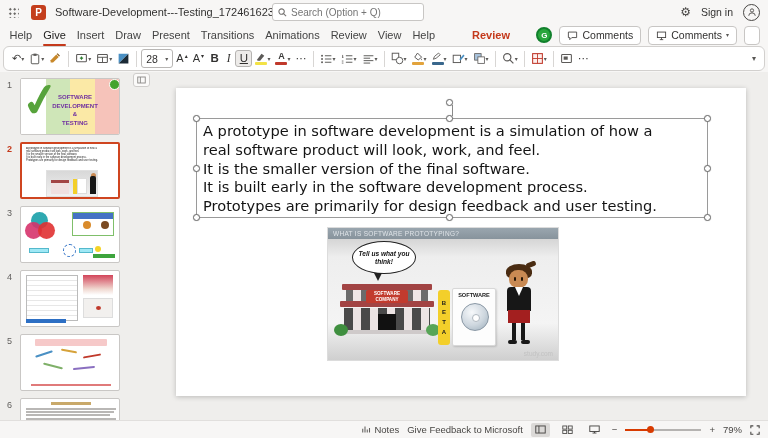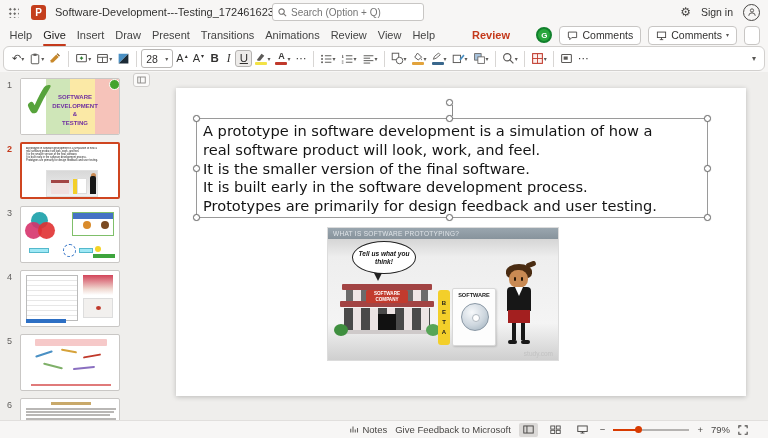--- a/index.html
+++ b/index.html
@@ -118,21 +118,21 @@
   .eye{position:absolute;top:7px;width:2.4px;height:4px;background:#241506;border-radius:1px}
   .torso{position:absolute;left:1px;top:23px;width:24px;height:24px;background:#171717;border-radius:4px 4px 0 0}
   .shirt{position:absolute;left:8px;top:0;width:0;height:0;border-left:4px solid transparent;border-right:4px solid transparent;border-top:9px solid #fff}
   .skirt{position:absolute;left:2px;top:46px;width:22px;height:13px;background:#a31f1f}
   .leg{position:absolute;top:59px;width:3.5px;height:17px;background:#171717}
   .foot{position:absolute;top:76px;width:9px;height:3.5px;background:#171717;border-radius:2px}
   .wm{position:absolute;right:5px;bottom:3px;font-size:6.5px;color:#c2c2c2}
   
   .statusbar{position:absolute;left:0;top:420px;width:768px;height:18px;background:#f7f6f5;border-top:1px solid #e1dfdd;display:flex;align-items:center;font-size:9.5px;color:#484644}
   .sbleft{display:flex;align-items:center;gap:20px;padding-left:38px}
-  .sbright{margin-left:auto;display:flex;align-items:center;gap:8px;padding-right:20px}
+  .sbright{margin-left:auto;display:flex;align-items:center;gap:8px;padding-right:8px}
   .sbitem{display:flex;align-items:center;gap:3px;cursor:pointer;white-space:nowrap}
   .viewbtn{width:19px;height:14px;display:flex;align-items:center;justify-content:center;border-radius:2px;cursor:pointer}
   .viewbtn.active{background:#dbd9d7}
   .zslider{position:relative;width:76px;height:14px;cursor:pointer}
   .ztrack{position:absolute;left:0;top:6.5px;width:100%;height:1.6px;background:linear-gradient(90deg,#d83b01 0 31%,#b5b3b1 31%)}
   .zknob{position:absolute;left:29%;top:3.5px;width:7px;height:7px;border-radius:50%;background:#d83b01}
   .zoomval{cursor:pointer}
 </style>
 </head>
 <body>

